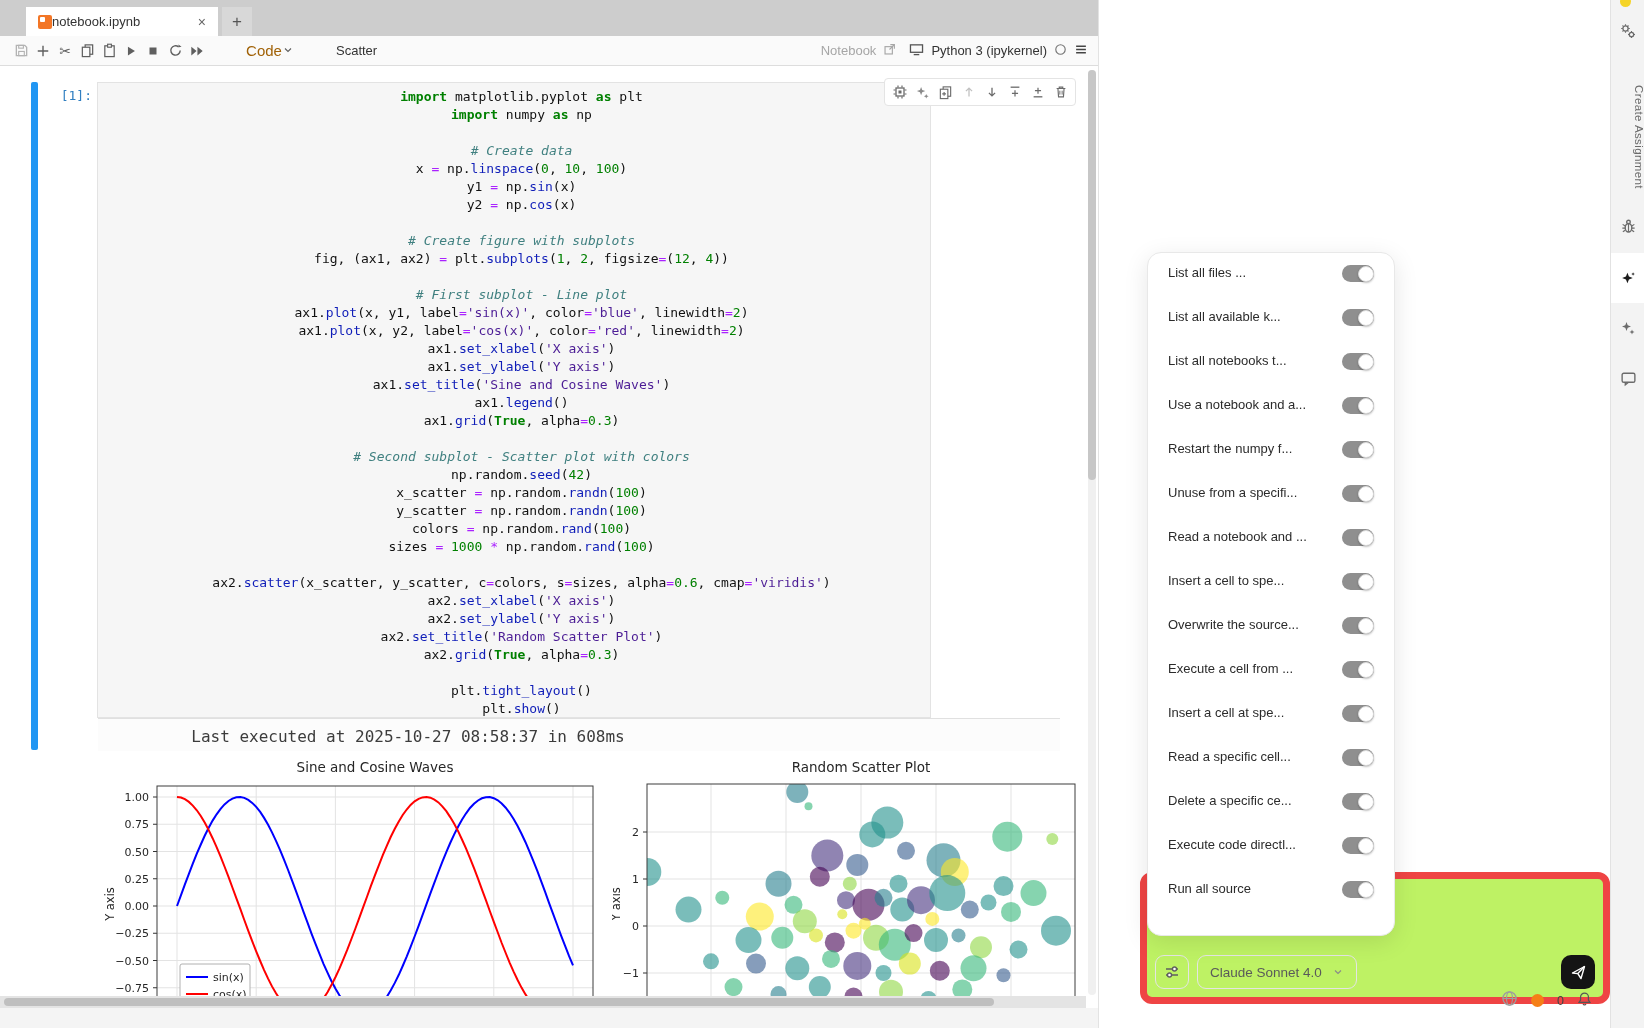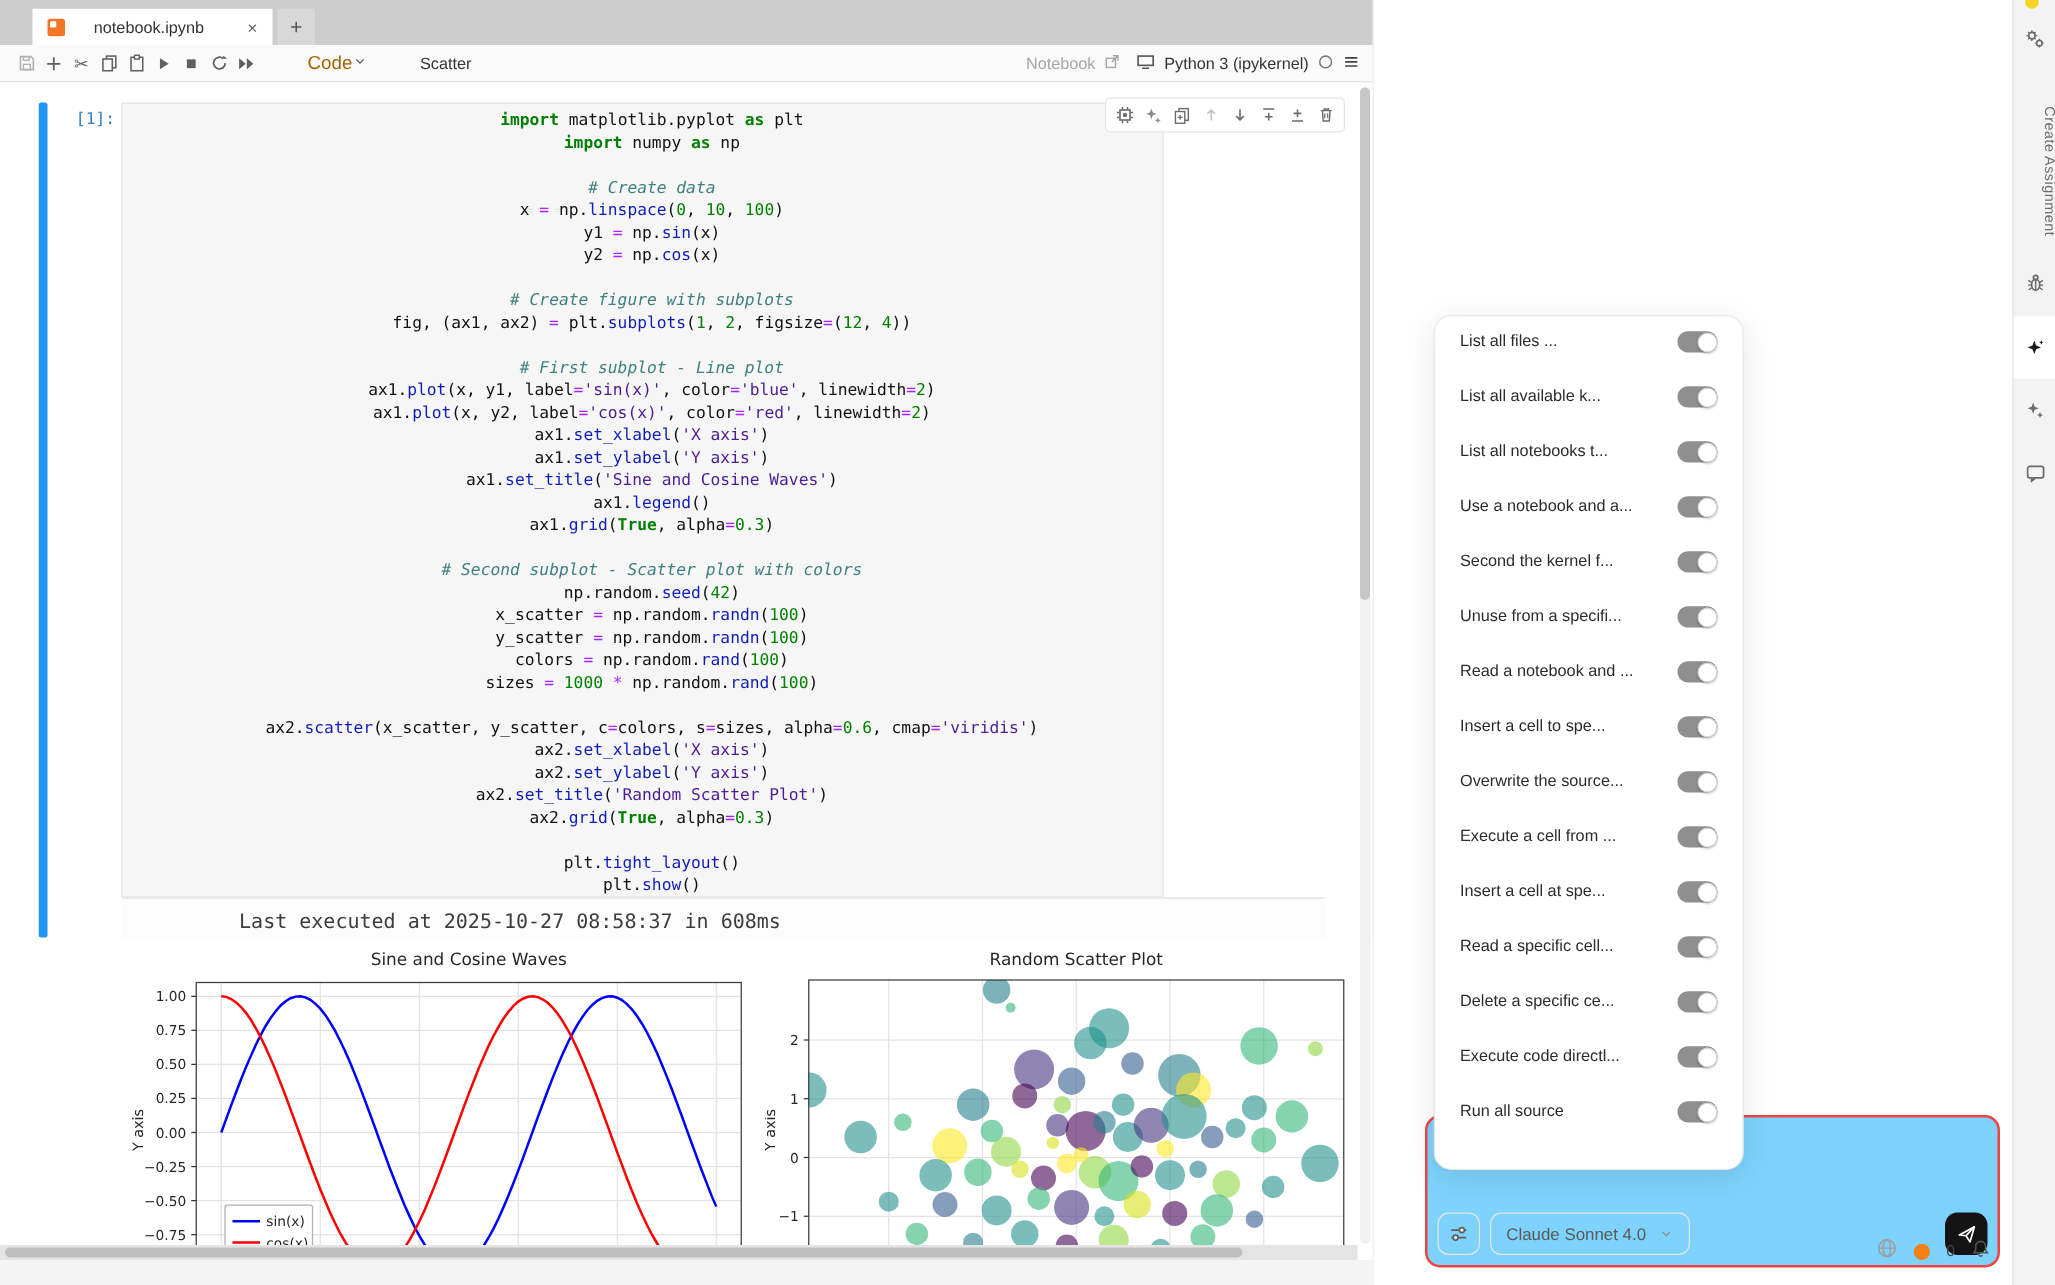--- a/index.html
+++ b/index.html
@@ -1,21 +1,21 @@
 <!DOCTYPE html>
 <html><head>
 <meta charset="utf-8">
 <style>
   html,body{margin:0;padding:0;background:#fff;}
   #screen{position:relative;width:1644px;height:1028px;overflow:hidden;
     font-family:"Liberation Sans", sans-serif;background:#fff;}
   
   #nb-panel{position:absolute;left:0;top:0;width:1098px;height:1028px;background:#fff;border-right:1px solid #e3e3e3;}
   #tabbar{position:absolute;left:0;top:0;width:100%;height:36px;background:#cdcdcd;display:flex;align-items:flex-end;}
-  .tab{height:29px;background:#fff;display:flex;align-items:center;gap:23px;padding:0 10px 0 12px;margin-left:26px;min-width:170px;}
+  .tab{height:29px;background:#fff;display:flex;align-items:center;gap:0;padding:0 10px 0 12px;margin-left:26px;min-width:170px;}
   .tab-label{font-size:13px;color:#333;}
   .tab-close{color:#666;font-size:14px;cursor:pointer;padding:0 2px;}
   .tab-new{height:29px;width:30px;background:#d8d8d8;margin-left:4px;display:flex;align-items:center;justify-content:center;color:#555;font-size:17px;}
   .nbicon{width:14px;height:14px;background:#F37626;border-radius:2px;position:relative;flex:0 0 auto;}
   .nbicon:before{content:"";position:absolute;left:2px;top:2px;width:5px;height:5px;background:#fff;border-radius:1px;}
   #toolbar{position:absolute;left:0;top:36px;width:100%;height:30px;background:#fafafa;border-bottom:1px solid #ddd;display:flex;align-items:center;padding:0 10px;box-sizing:border-box;}
   .tbtn{width:22px;height:24px;display:flex;align-items:center;justify-content:center;color:#5f5f5f;}
   .tbtn svg{display:block;}
   .scissors{font-size:14px;color:#5f5f5f;}
   #cellType{display:flex;align-items:center;justify-content:center;width:96px;margin-left:14px;font-size:15px;color:#a16207;}
@@ -42,21 +42,21 @@
   #vscroll{position:absolute;right:2px;top:4px;width:8px;height:925px;background:#f0f0f0;border-radius:4px;}
   #vscroll .thumb{position:absolute;left:0;top:0;width:8px;height:410px;background:#c7c7c7;border-radius:4px;}
   .plot{position:absolute;top:0;}
   
   #chat-panel{position:absolute;left:1099px;top:0;width:511px;height:1028px;background:#fff;}
   #tools-popup{position:absolute;left:48px;top:252px;width:248px;height:684px;background:#fff;border:1px solid #e8e8e8;border-radius:14px;box-shadow:0 6px 24px rgba(0,0,0,.10);padding:12px 0;box-sizing:border-box;z-index:5;}
   .tool-row{height:44px;display:flex;align-items:flex-start;justify-content:space-between;padding:0 20px;}
   .tool-label{font-size:13px;color:#2b2b2b;}
   .toggle{position:relative;width:32px;height:17px;border-radius:9px;background:#8f8f8f;flex:0 0 auto;}
   .toggle .knob{position:absolute;right:0px;top:0.5px;width:16px;height:16px;border-radius:50%;background:#fff;border:1px solid #d7d7d7;box-sizing:border-box;box-shadow:0 1px 2px rgba(0,0,0,.25);}
-  #chatbox{position:absolute;left:41px;top:892px;width:456px;height:118px;background:#7dd3fc;border:2px solid #ef4444;border-radius:12px;}
+  #chatbox{position:absolute;left:41px;top:872px;width:456px;height:118px;background:#bef264;border:7px solid #ef4444;border-radius:12px;}
   #chatbox .row{position:absolute;left:8px;right:8px;bottom:8px;height:34px;display:flex;align-items:center;gap:8px;}
   #slidersBtn{width:34px;height:34px;border:1px solid #e4e4e4;border-radius:9px;display:flex;align-items:center;justify-content:center;box-sizing:border-box;}
   #modelBtn{height:34px;border:1px solid #e4e4e4;border-radius:9px;display:flex;align-items:center;gap:10px;padding:0 12px;box-sizing:border-box;font-size:13.5px;color:#5a5a5a;}
   #sendBtn{margin-left:auto;width:34px;height:34px;background:#141414;border-radius:10px;display:flex;align-items:center;justify-content:center;}
   #statusrow{position:absolute;right:18px;top:990px;display:flex;align-items:center;gap:13px;}
   #statusrow .odot{width:13px;height:13px;border-radius:50%;background:#f57f17;}
   #statusrow .cnt{font-size:12.5px;color:#444;}
   
   #rail{position:absolute;left:1610px;top:0;width:34px;height:1028px;background:#f3f3f3;border-left:1px solid #e2e2e2;box-sizing:border-box;}
   #rail .active-slot{position:absolute;left:0;top:253px;width:34px;height:50px;background:#fff;display:flex;align-items:center;justify-content:center;}
@@ -401,21 +401,21 @@
             <div class="knob"></div>
           </div>
         </div>
         <div class="tool-row">
           <span class="tool-label">Use a notebook and a...</span>
           <div class="toggle on">
             <div class="knob"></div>
           </div>
         </div>
         <div class="tool-row">
-          <span class="tool-label">Second the kernel f...</span>
+          <span class="tool-label">Restart the numpy f...</span>
           <div class="toggle on">
             <div class="knob"></div>
           </div>
         </div>
         <div class="tool-row">
           <span class="tool-label">Unuse from a specifi...</span>
           <div class="toggle on">
             <div class="knob"></div>
           </div>
         </div>

